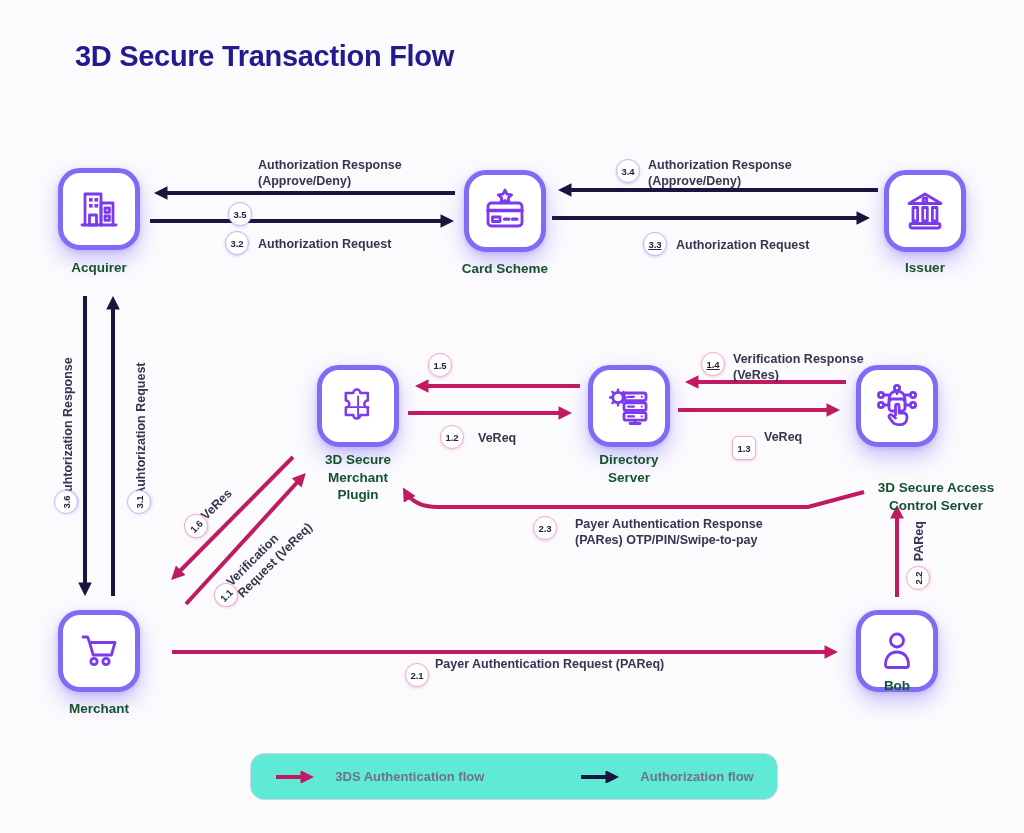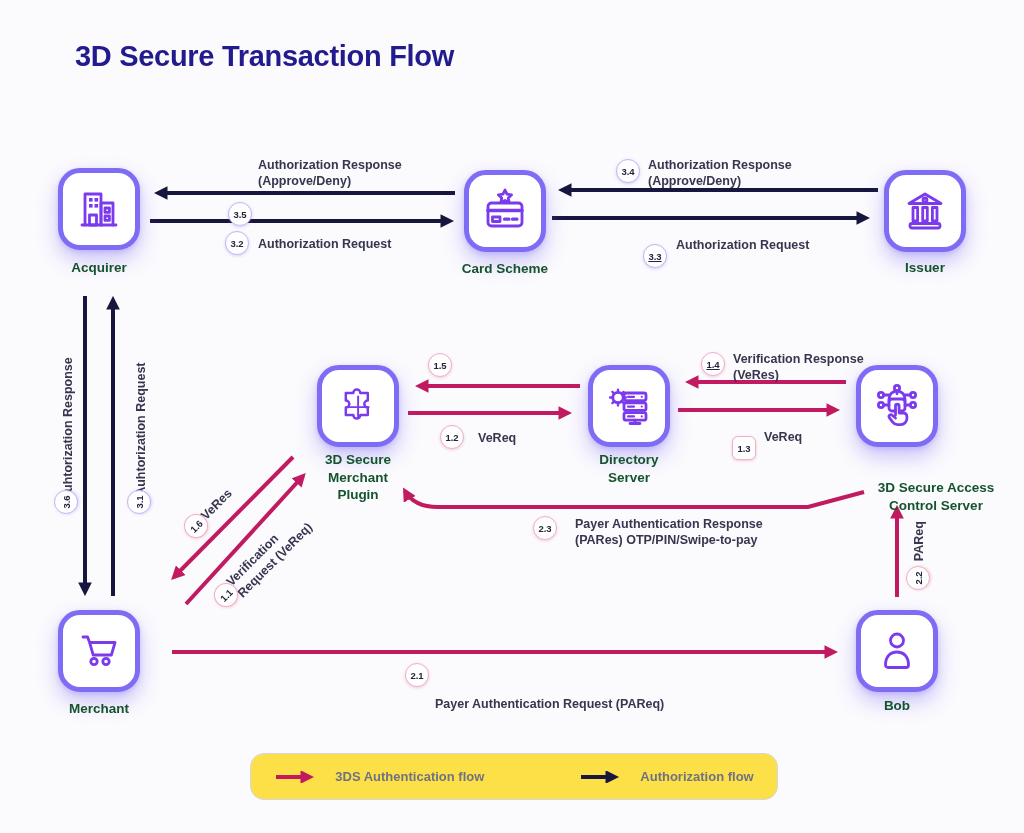--- a/index.html
+++ b/index.html
@@ -27,21 +27,21 @@
          color:#36364F; line-height:1.3; }
   .badge { position:absolute; z-index:4; width:24px; height:24px; border-radius:50%;
            background:#fff; display:flex; align-items:center; justify-content:center;
            font-size:9.5px; font-weight:700; color:#23233F; }
   .badge.navy { border:1.5px solid #BDB7F1; box-shadow:0 1px 3px rgba(126,108,245,.3); }
   .badge.pink { border:1.5px solid #EFAFC6; box-shadow:0 1px 3px rgba(193,26,96,.2); }
   .rot90 { transform:rotate(-90deg); transform-origin:center; }
   .rot45 { transform:rotate(-45deg); transform-origin:center; }
 
   .legend { position:absolute; left:250px; top:753px; width:528px; height:47px; z-index:2;
-            border:1.5px solid #D4D4E3; border-radius:14px; background:#fde047;
+            border:1.5px solid #D4D4E3; border-radius:14px; background:#5eead4;
             display:flex; align-items:center; justify-content:center; gap:95px; }
   .legend-item { display:flex; align-items:center; gap:13px; }
   .legend-item span { font-size:13px; font-weight:700; color:#6F7284; }
 </style>
 </head>
 <body>
 
 <div class="canvas">
 
   <h1 class="page-title">3D Secure Transaction Flow</h1>
@@ -159,26 +159,26 @@
     </svg>
   </div>
   <div class="node-label" style="left:39px; top:700px; width:120px;">Merchant</div>
 
   <div class="node" style="left:856px; top:610px;">
     <svg viewBox="0 0 48 48">
       <circle cx="24" cy="13.5" r="6.5"></circle>
       <path d="M12.5 38 c0 -8.5 5 -13 11.5 -13 s11.5 4.5 11.5 13 a2.5 2.5 0 0 1 -2.5 2.5 h-18 a2.5 2.5 0 0 1 -2.5 -2.5 z"></path>
     </svg>
   </div>
-  <div class="node-label" style="left:837px; top:697px; width:120px;">Bob</div>
+  <div class="node-label" style="left:837px; top:677px; width:120px;">Bob</div>
 
   <div class="badge navy" style="left:228px; top:158px;margin-top:44px;">3.5</div>
   <div class="badge navy" style="left:225px; top:231px;">3.2</div>
   <div class="badge navy" style="left:616px; top:159px;">3.4</div>
-  <div class="badge navy" style="left:643px; top:244px;text-decoration:underline;">3.3</div>
+  <div class="badge navy" style="left:643px; top:232px;text-decoration:underline;">3.3</div>
   <div class="badge pink" style="left:428px; top:353px;">1.5</div>
   <div class="badge pink" style="left:440px; top:425px;">1.2</div>
   <div class="badge pink" style="left:701px; top:352px;text-decoration:underline;">1.4</div>
   <div class="badge pink" style="left:732px; top:436px;border-radius:6px;">1.3</div>
   <div class="badge navy rot90" style="left:54px; top:490px;">3.6</div>
   <div class="badge navy rot90" style="left:127px; top:490px;">3.1</div>
   <div class="badge pink rot45" style="left:184px; top:514px;">1.6</div>
   <div class="badge pink rot45" style="left:214px; top:583px;">1.1</div>
   <div class="badge pink" style="left:533px; top:516px;">2.3</div>
   <div class="badge pink rot90" style="left:906px; top:566px;">2.2</div>
@@ -190,21 +190,21 @@
   <div class="msg" style="left:676px; top:237px;">Authorization Request</div>
   <div class="msg" style="left:478px; top:430px;">VeReq</div>
   <div class="msg" style="left:733px; top:351px; width:135px;">Verification Response (VeRes)</div>
   <div class="msg" style="left:764px; top:429px;">VeReq</div>
   <div class="msg rot90" style="left:-7px; top:421px; width:150px; text-align:center;">Auhtorization Response</div>
   <div class="msg rot90" style="left:66px; top:421px; width:150px; text-align:center;">Auhtorization Request</div>
   <div class="msg rot45" style="left:196px; top:492px; width:50px;">VeRes</div>
   <div class="msg rot45" style="left:218px; top:534px; width:112px;">Verification Request (VeReq)</div>
   <div class="msg" style="left:575px; top:516px; width:235px;">Payer Authentication Response (PARes) OTP/PIN/Swipe-to-pay</div>
   <div class="msg rot90" style="left:894px; top:533px; width:50px; text-align:center;">PAReq</div>
-  <div class="msg" style="left:435px; top:696px;">Payer Authentication Request (PAReq)</div>
+  <div class="msg" style="left:435px; top:656px;">Payer Authentication Request (PAReq)</div>
 
   <div class="legend">
     <div class="legend-item">
       <svg width="48" height="12">
         <path d="M2 6 L36 6" class="wire-pink" stroke-width="3.5" marker-end="url(#ah-pink)"></path>
       </svg>
       <span>3DS Authentication flow</span>
     </div>
     <div class="legend-item">
       <svg width="48" height="12">

